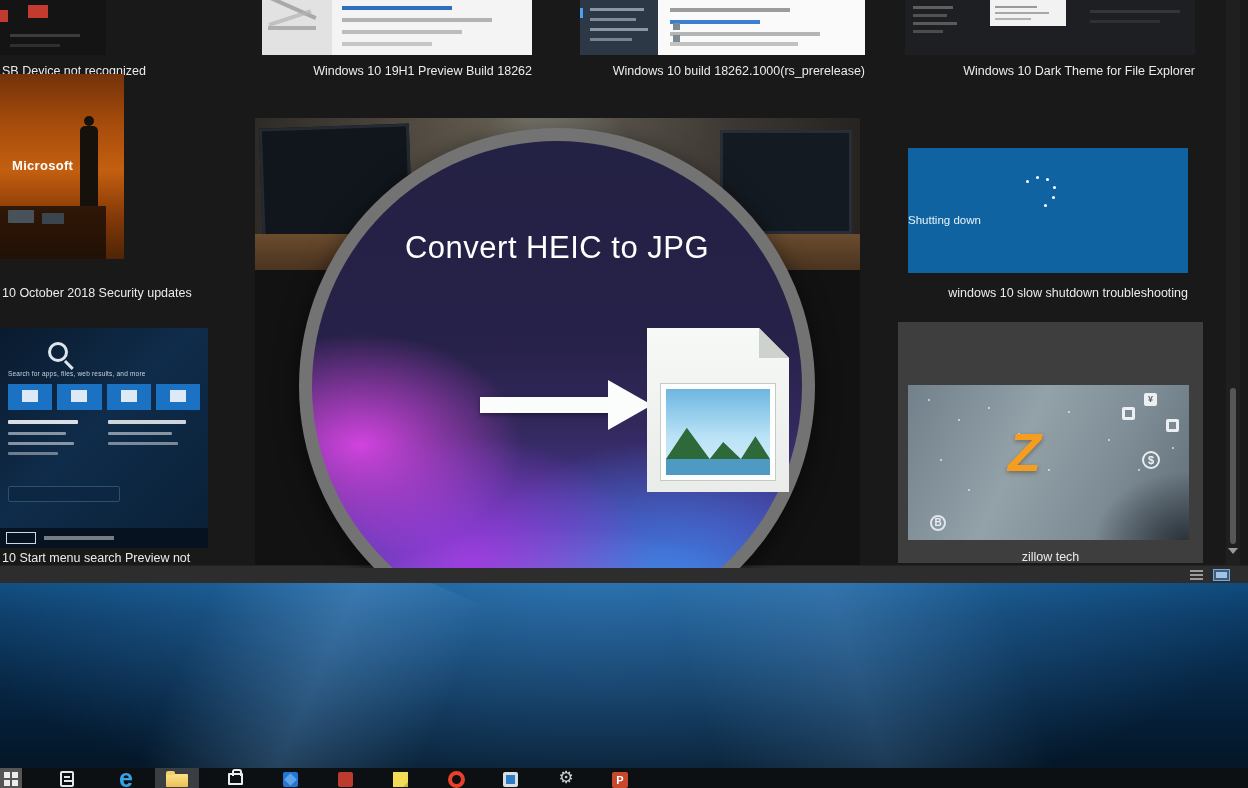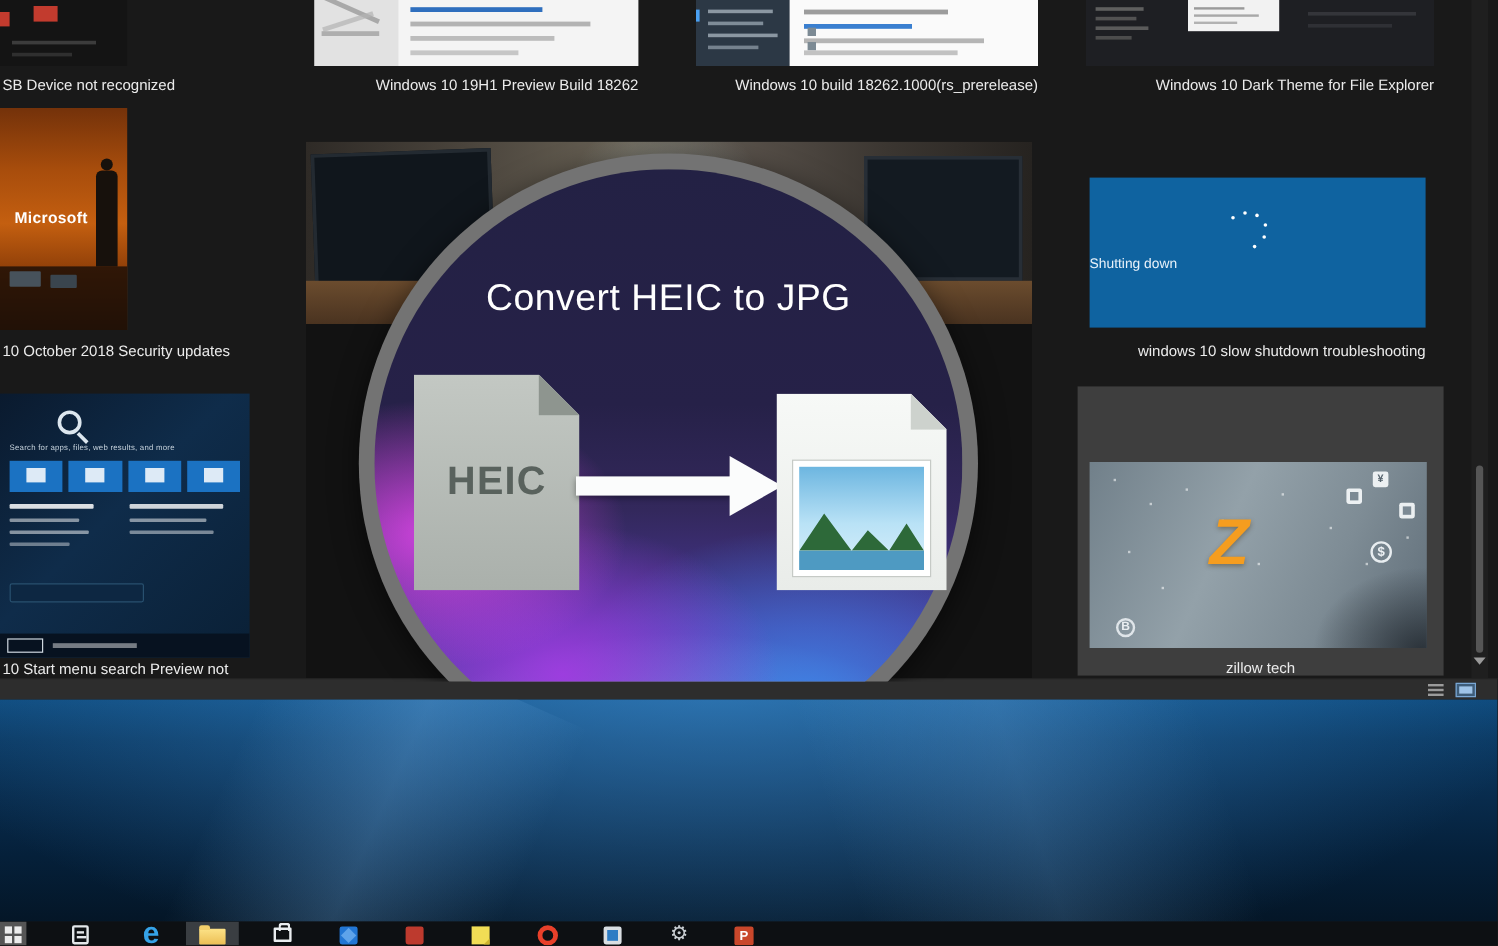--- a/index.html
+++ b/index.html
@@ -55,21 +55,21 @@
 .t4 .m4{left:8px;top:30px;width:30px;height:3px;background:#4c4c4c}
 .t4 .r1{left:185px;top:10px;width:90px;height:3px;background:#34353a}
 .t4 .r2{left:185px;top:20px;width:70px;height:3px;background:#2f3035}
 .t4 .pop{left:85px;top:0;width:76px;height:26px;background:#f2f2f2}
 .t4 .p1{left:90px;top:6px;width:42px;height:2px;background:#9a9a9a}
 .t4 .p2{left:90px;top:12px;width:54px;height:2px;background:#a8a8a8}
 .t4 .p3{left:90px;top:18px;width:36px;height:2px;background:#b2b2b2}
 .cap4{left:905px;top:64px;width:290px}
 
 
-.ms{left:0;top:90px;width:106px;height:185px;background:linear-gradient(180deg,#74320a 0%,#a84d0c 28%,#c45f10 52%,#8a3c08 75%,#4f2406 100%)}
+.ms{left:0;top:74px;width:124px;height:185px;background:linear-gradient(180deg,#74320a 0%,#a84d0c 28%,#c45f10 52%,#8a3c08 75%,#4f2406 100%)}
 .ms-brand{position:absolute;left:12px;top:84px;color:#fff;font-size:13px;font-weight:700;letter-spacing:.3px}
 .ms-person{position:absolute;left:80px;top:52px;width:18px;height:80px;background:#17110c;border-radius:5px 5px 0 0}
 .ms-person:before{content:'';position:absolute;left:4px;top:-10px;width:10px;height:10px;border-radius:50%;background:#17110c}
 .ms-stage{position:absolute;left:0;top:132px;width:106px;height:53px;background:rgba(20,12,6,.78)}
 .ms-lap1{position:absolute;left:8px;top:136px;width:26px;height:13px;background:#47525b;border-radius:1px}
 .ms-lap2{position:absolute;left:42px;top:139px;width:22px;height:11px;background:#3a454e;border-radius:1px}
 .capms{left:2px;top:286px}
 
 
 .heic{left:255px;top:118px;width:605px;height:450px;background:#121212}
@@ -271,24 +271,20 @@
       <div class="desk">
         <span class="screen-l"></span>
         <span class="glow"></span>
         <span class="screen-r"></span>
         <span class="desk-top"></span>
       </div>
       <div class="circle">
         <div class="circle-inner"></div>
         <div class="heic-title">Convert HEIC to JPG</div>
       </div>
-      <div class="heic-file">
-        <span class="fold"></span>
-        <span class="flabel">HEIC</span>
-      </div>
       <div class="arrow">
         <span class="abody"></span>
         <span class="ahead"></span>
       </div>
       <div class="jpg-file">
         <span class="fold2"></span>
       </div>
       <div class="jpg-photo">
         <span class="sky"></span>
         <span class="hill"></span>

